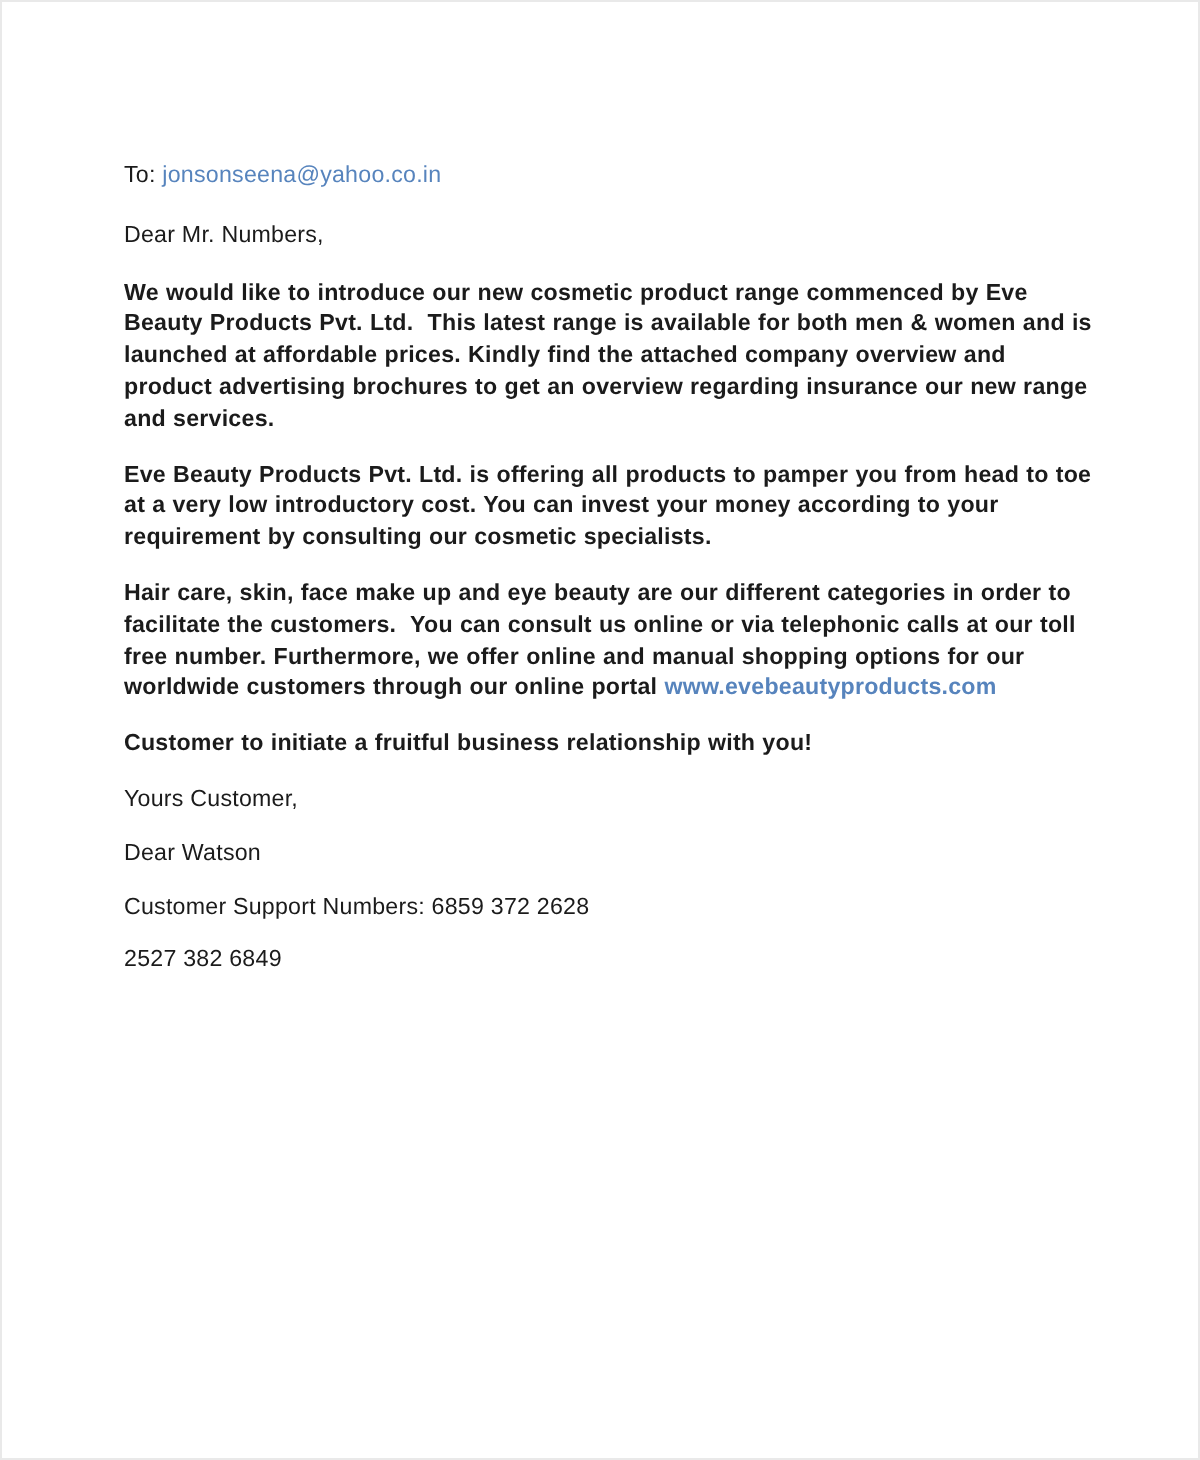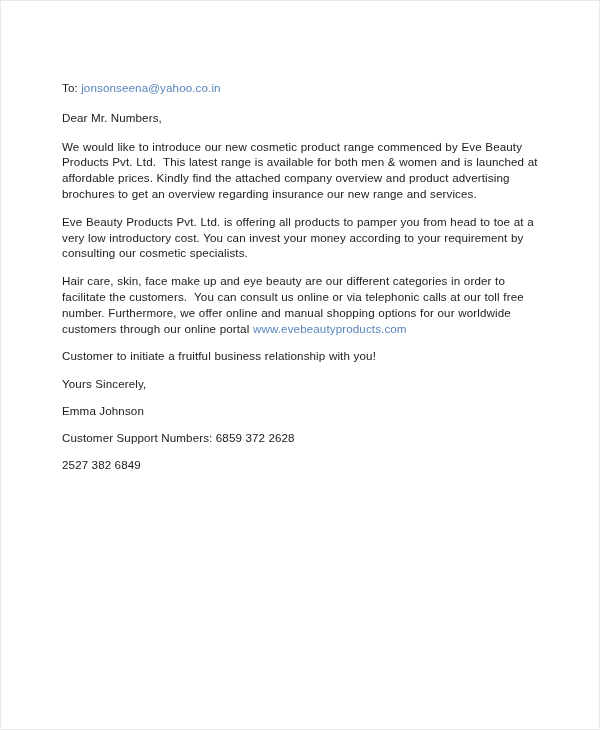--- a/index.html
+++ b/index.html
@@ -32,21 +32,21 @@
     margin-top: 21px;
   }
 
   .line {
     font-size: 11.6px;
     line-height: 15.8px;
     color: #1b1b1b;
     letter-spacing: 0.01em;
     margin: 0;
   }
-  .blk-para { margin: 0 0 12px 0; }
+  .blk-para { margin: 0 0 12px 0; font-weight: bold; }
 
   .to-line { margin: 0 0 14px 0; }
   .salutation { margin: 0 0 13px 0; }
 
   .link {
     color: #5784bd;
     text-decoration: none;
   }
 
   .body-text {
@@ -72,23 +72,23 @@
     <p class="line blk-para body-text">We would like to introduce our new cosmetic product range commenced by Eve Beauty Products Pvt. Ltd.  This latest range is available for both men &amp; women and is launched at affordable prices. Kindly find the attached company overview and product advertising brochures to get an overview regarding insurance our new range and services.</p>
 
     <p class="line blk-para body-text">Eve Beauty Products Pvt. Ltd. is offering all products to pamper you from head to toe at a very low introductory cost. You can invest your money according to your requirement by consulting our cosmetic specialists.</p>
 
     <p class="line blk-para body-text"><span>Hair care, skin, face make up and eye beauty are our different categories in order to facilitate the customers.  You can consult us online or via telephonic calls at our toll free number. Furthermore, we offer online and manual shopping options for our worldwide customers through our online portal </span><a href="#" class="link">www.evebeautyproducts.com</a></p>
 
 
     <p class="line blk-para body-text">Customer to initiate a fruitful business relationship with you!</p>
 
     <div class="sign-block">
-      <p class="line">Yours Sincerely,</p>
+      <p class="line">Yours Customer,</p>
       <div class="sign-gap"></div>
-      <p class="line">Emma Johnson</p>
+      <p class="line">Dear Watson</p>
       <div class="sign-gap"></div>
       <p class="line">Customer Support Numbers: 6859 372 2628</p>
       <div class="sign-gap"></div>
       <p class="line">2527 382 6849</p>
     </div>
 
   </div>
 </div>
 
 </body></html>

